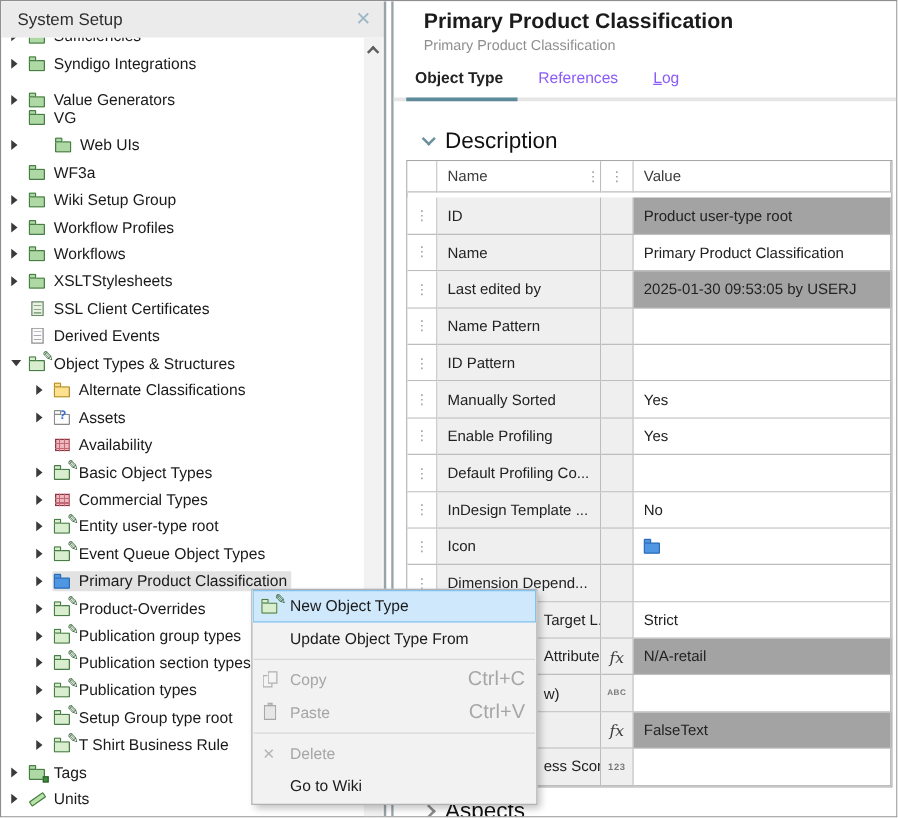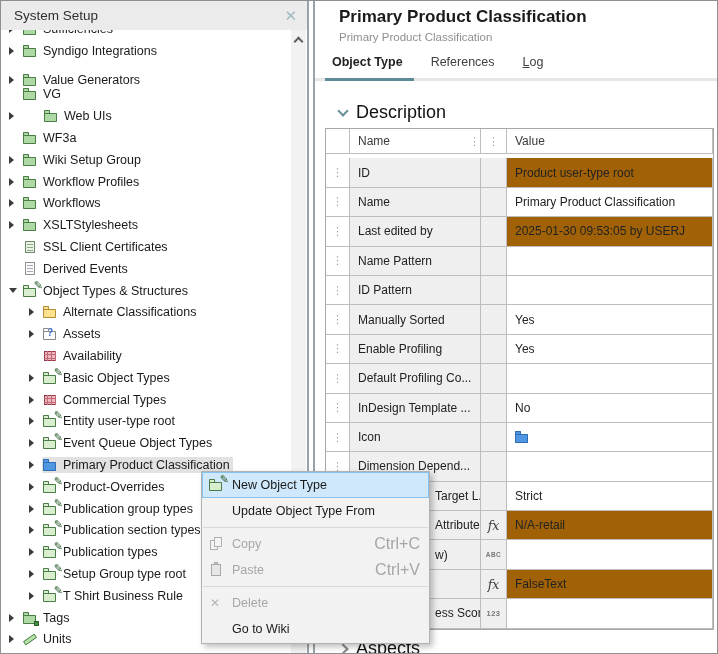--- a/index.html
+++ b/index.html
@@ -25,39 +25,39 @@
   .vscroll .chev{position:absolute;left:4px;top:8px;}
 
   
   .divider{position:absolute;left:306px;top:0;bottom:0;width:8px;box-sizing:border-box;background:#fff;border-left:2px solid #98a4aa;border-right:2px solid #98a4aa;}
 
   
   .right-panel{position:absolute;left:314px;top:0;right:0;bottom:0;background:#fff;}
   .dtitle{position:absolute;left:24px;top:6px;font-size:17px;font-weight:600;color:#1b1b1b;}
   .dsub{position:absolute;left:24px;top:30px;font-size:11.5px;color:#8f8f8f;}
   .tabs{position:absolute;left:17px;top:54px;display:flex;gap:28px;font-size:12.5px;}
-  .tab{padding-bottom:9px;color:#404040;cursor:default;}
+  .tab{padding-bottom:9px;color:#8b5cf6;cursor:default;}
   .tab.active{color:#222;font-weight:600;}
   .tabstrip{position:absolute;left:0;right:0;top:77px;height:3px;background:#e6e6e6;}
   .tabline{position:absolute;left:10px;width:89px;top:77px;height:3px;background:#5d8b99;}
   .sect{position:absolute;left:24px;display:flex;align-items:center;gap:9px;font-size:18px;font-weight:400;color:#111;}
   .chev{display:inline-block;width:6px;height:6px;border-right:2px solid #6b8f9c;border-bottom:2px solid #6b8f9c;}
   .chev.down{transform:rotate(45deg);margin-top:-3px;}
   .chev.right{transform:rotate(-45deg);border-color:#8a8a8a;}
   .chev.up{width:5px;height:5px;transform:rotate(-135deg);border-color:#5f5f5f;}
 
   
   .ptable{position:absolute;left:10px;top:127px;width:389px;display:grid;grid-template-columns:24px 131px 26px 1fr;grid-auto-rows:29.4px;border:1px solid #a8a8a8;box-sizing:border-box;background:#fff;}
   .ptable .cell{border-right:1px solid #bdbdbd;border-bottom:1px solid #bdbdbd;display:flex;align-items:center;padding:0 0 0 8px;box-sizing:border-box;font-size:12px;color:#222;overflow:hidden;white-space:nowrap;}
   .ptable .hdr{height:25px;background:#fff;color:#3a3a3a;}
   .ptable .handle{justify-content:center;padding:0;color:#9a9a9a;font-size:11px;background:#fff;}
   .ptable .namec{background:#efefef;}
   .ptable .typec{background:#efefef;justify-content:center;padding:0;}
   .ptable .valc{background:#fff;}
-  .ptable .valc.shaded{background:#a16207;}
+  .ptable .valc.shaded{background:#a3a3a3;}
   .ptable .namec.obscured{padding-left:85px;}
   .dots{color:#9a9a9a;font-size:11px;}
   .hdr-name{justify-content:space-between;padding-right:5px;}
   .t-fx{font-family:"DejaVu Serif",serif;font-style:italic;font-size:12.5px;color:#3c3c3c;}
   .t-abc{font-size:6.5px;font-weight:700;color:#777;letter-spacing:.5px;}
   .t-123{font-size:7.5px;font-weight:700;color:#777;letter-spacing:.5px;}
 
   
   .ic{display:inline-block;position:relative;width:16px;height:14px;flex:0 0 16px;}
   .ic::before{content:"";position:absolute;left:0;top:4px;width:13px;height:9px;border-radius:1px;background:var(--fc,#aed9a5);box-shadow:inset 0 0 0 1px var(--bc,#4a7c47);}

